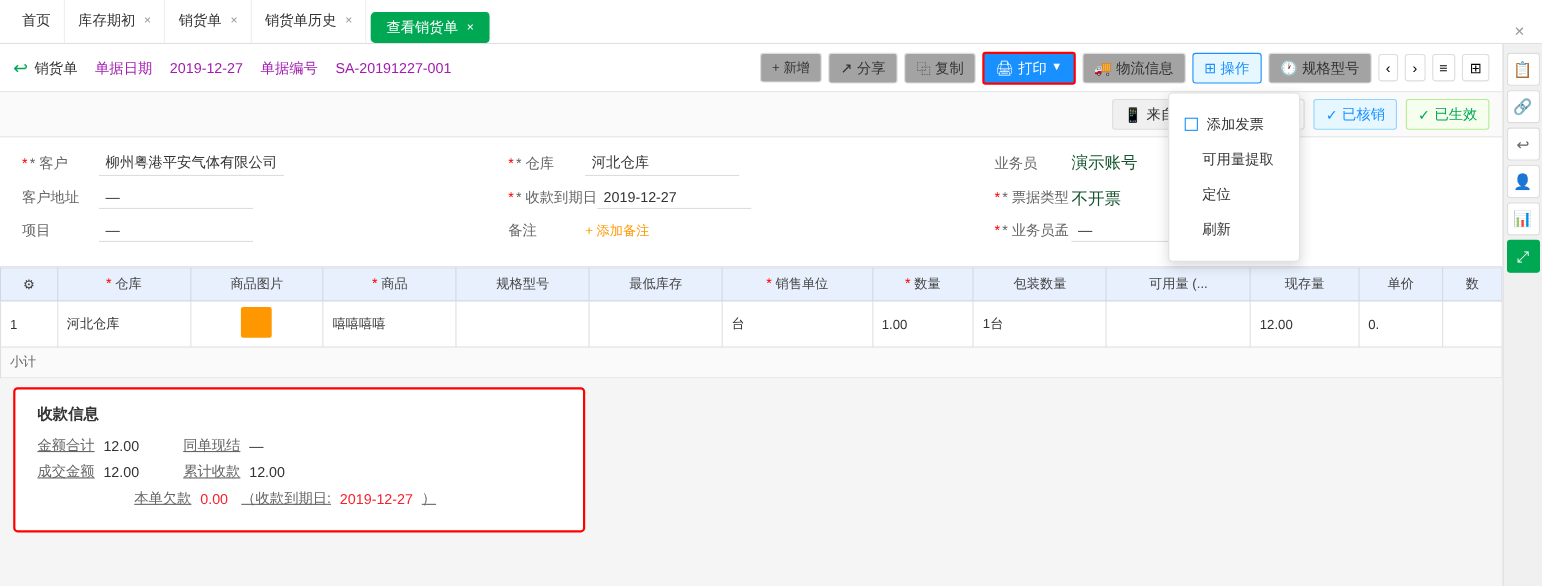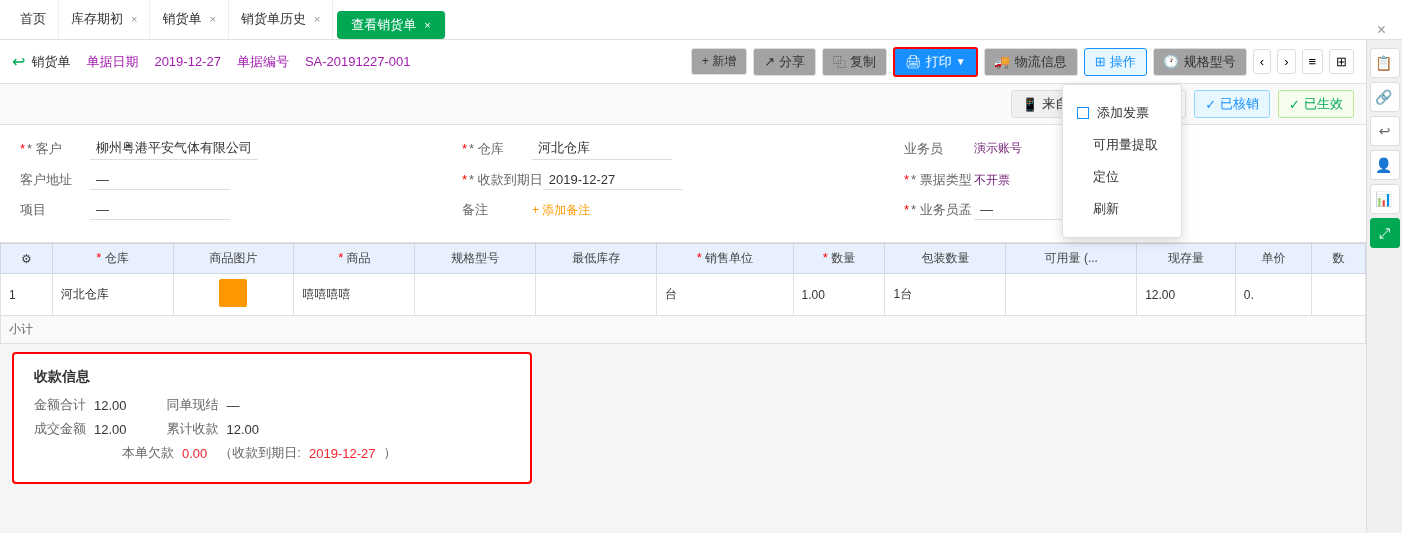--- a/index.html
+++ b/index.html
@@ -71,21 +71,21 @@
     
     .form-area {
       background: #fff; padding: 12px 20px;
       border-bottom: 1px solid #e0e0e0;
     }
     .form-row { display: flex; align-items: center; margin-bottom: 10px; gap: 0; }
     .form-field { display: flex; align-items: center; flex: 1; }
     .form-label { color: #666; min-width: 70px; font-size: 13px; }
     .form-label-req::before { content: '*'; color: red; margin-right: 2px; }
     .form-value { color: #333; font-size: 13px; border-bottom: 1px solid #ddd; padding: 2px 6px; min-width: 140px; }
-    .form-value-plain { color: #701a75; font-size: 12px; }
+    .form-value-plain { color: #14532d; font-size: 15px; }
     .form-add-btn { color: #ff9800; cursor: pointer; font-size: 12px; }
 
     
     .table-wrap { background: #fff; overflow-x: auto; }
     table { width: 100%; border-collapse: collapse; }
     thead tr { background: #e8f0fe; }
     th {
       border: 1px solid #d0d7e3; padding: 6px 8px;
       font-size: 12px; color: #444; font-weight: normal;
       white-space: nowrap;
@@ -105,21 +105,21 @@
     
     .bottom-info {
       border: 2px solid red; border-radius: 4px;
       background: #fff; padding: 14px 20px;
       margin: 8px 12px;
       max-width: 520px;
     }
     .bottom-info-title { font-size: 14px; font-weight: bold; color: #333; margin-bottom: 10px; }
     .info-row { display: flex; gap: 40px; margin-bottom: 6px; }
     .info-item { display: flex; align-items: center; gap: 8px; }
-    .info-lbl { color: #666; }
+    .info-lbl { color: #666; text-decoration: underline; }
     .info-val { color: #333; }
     .info-val-red { color: #f5222d; }
     .info-val-link { color: #f5222d; }
 
     
     .right-sidebar {
       position: absolute; right: 0; top: 40px;
       width: 36px; background: #f0f0f0;
       border-left: 1px solid #ddd;
       display: flex; flex-direction: column; align-items: center;

